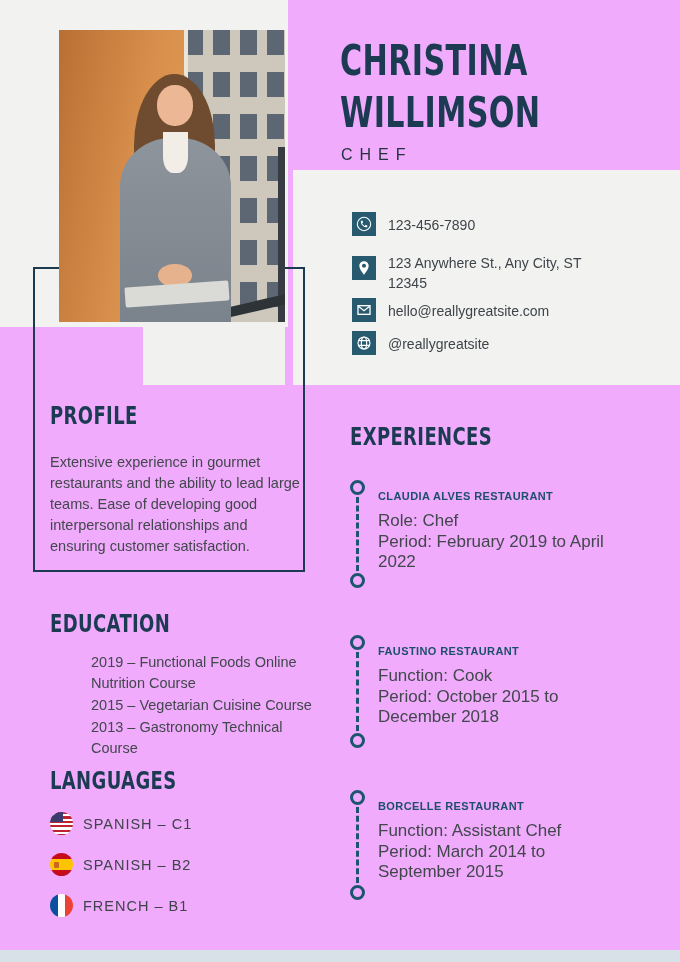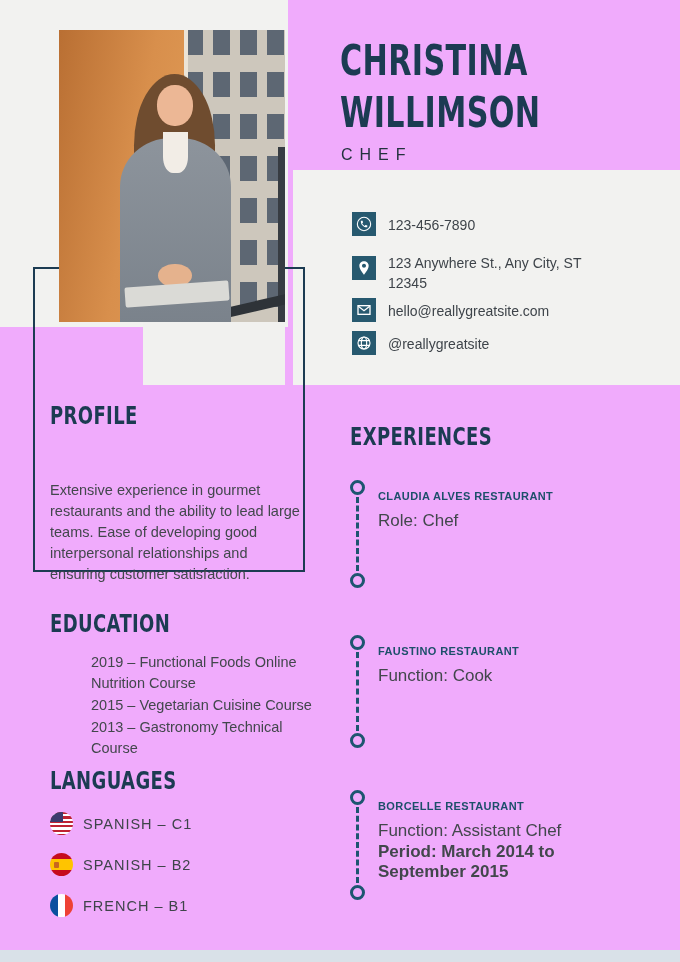--- a/index.html
+++ b/index.html
@@ -52,21 +52,21 @@
   
   .contact-item { position:absolute; left:352px; }
   .ct-icon { position:absolute; left:0; top:0; width:24px; height:24px; background:#27596f;
     display:flex; align-items:center; justify-content:center; }
   .ct-icon svg { width:16px; height:16px; }
   .ct-text { position:absolute; left:36px; top:3px; width:210px; font-size:14px; color:#3e444a; line-height:20px; }
 
   
   .profile-box { position:absolute; left:33px; top:267px; width:272px; height:305px; border:2px solid #1c3b52; }
   .body-text { font-size:14.5px; color:#42474c; line-height:21px; }
-  .profile-text { position:absolute; left:50px; top:452px; width:250px;margin-top:28px; }
+  .profile-text { position:absolute; left:50px; top:452px; width:250px; }
   .edu-list { position:absolute; left:50px; top:652px; width:272px; }
   .edu-item { margin-bottom:1px;margin-left:41px; }
 
   
   .lang-row { position:absolute; left:50px; height:24px; }
   .flag { position:absolute; left:0; top:0; width:23px; height:23px; border-radius:50%; overflow:hidden; display:inline-block; }
   .flag-us { background:repeating-linear-gradient(180deg,#bf2333 0 2.2px,#ffffff 2.2px 4.4px); }
   .flag-us::after { content:""; position:absolute; left:0; top:0; width:55%; height:45%; background:#3c3b6e; }
   .flag-es { background:linear-gradient(180deg,#c60b1e 0 27%,#ffc400 27% 73%,#c60b1e 73%); }
   .flag-es::after { content:""; position:absolute; left:4px; top:9px; width:5px; height:6px; background:#c8671f; border-radius:1px; }
@@ -182,41 +182,43 @@
 
   <div class="exp-entry" style="top:480px;">
     <div class="rail">
       <span class="ring" style="top:0;"></span>
       <span class="dash" style="top:17px; height:74px;"></span>
       <span class="ring" style="top:93px;"></span>
     </div>
     <div class="exp-body">
       <div class="exp-name">CLAUDIA ALVES RESTAURANT</div>
       <div class="exp-line">Role: Chef</div>
+      <div class="exp-line">Period: February 2019 to April 2022</div>
     </div>
   </div>
 
   <div class="exp-entry" style="top:635px;">
     <div class="rail">
       <span class="ring" style="top:0;"></span>
       <span class="dash" style="top:17px; height:79px;"></span>
       <span class="ring" style="top:98px;"></span>
     </div>
     <div class="exp-body">
       <div class="exp-name">FAUSTINO RESTAURANT</div>
       <div class="exp-line">Function: Cook</div>
+      <div class="exp-line" style="width:240px;">Period: October 2015 to December 2018</div>
     </div>
   </div>
 
   <div class="exp-entry" style="top:790px;">
     <div class="rail">
       <span class="ring" style="top:0;"></span>
       <span class="dash" style="top:17px; height:76px;"></span>
       <span class="ring" style="top:95px;"></span>
     </div>
     <div class="exp-body">
       <div class="exp-name">BORCELLE RESTAURANT</div>
       <div class="exp-line">Function: Assistant Chef</div>
-      <div class="exp-line" style="width:240px;font-weight:bold;">Period: March 2014 to September 2015</div>
+      <div class="exp-line" style="width:240px;">Period: March 2014 to September 2015</div>
     </div>
   </div>
 
 </div>
 
 </body></html>

